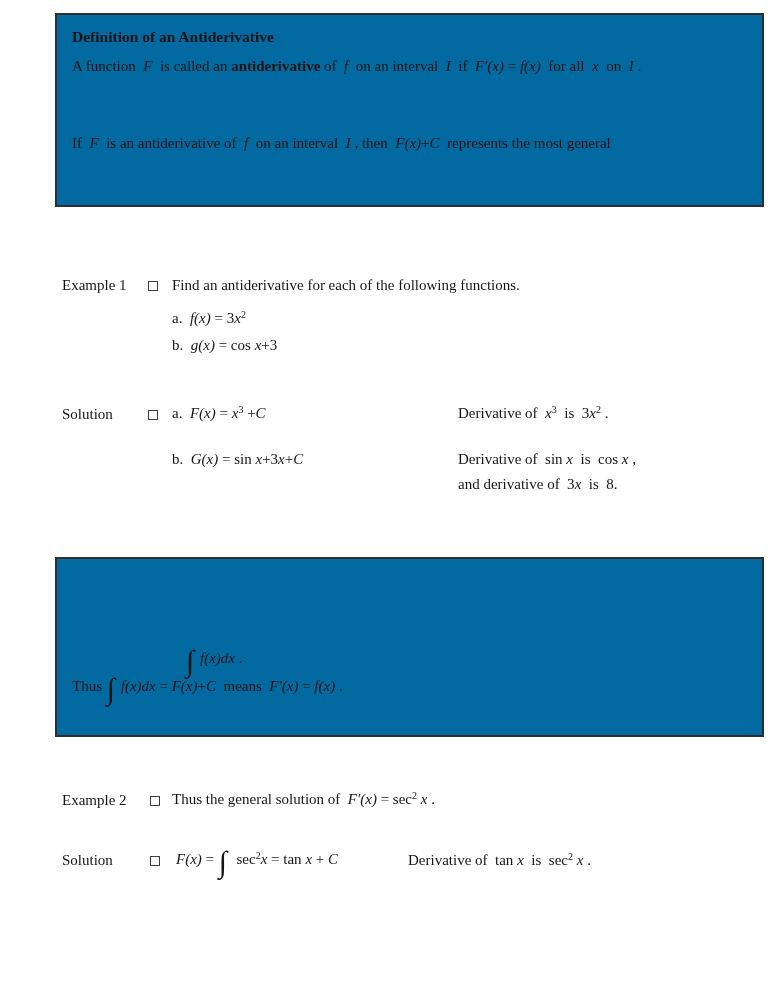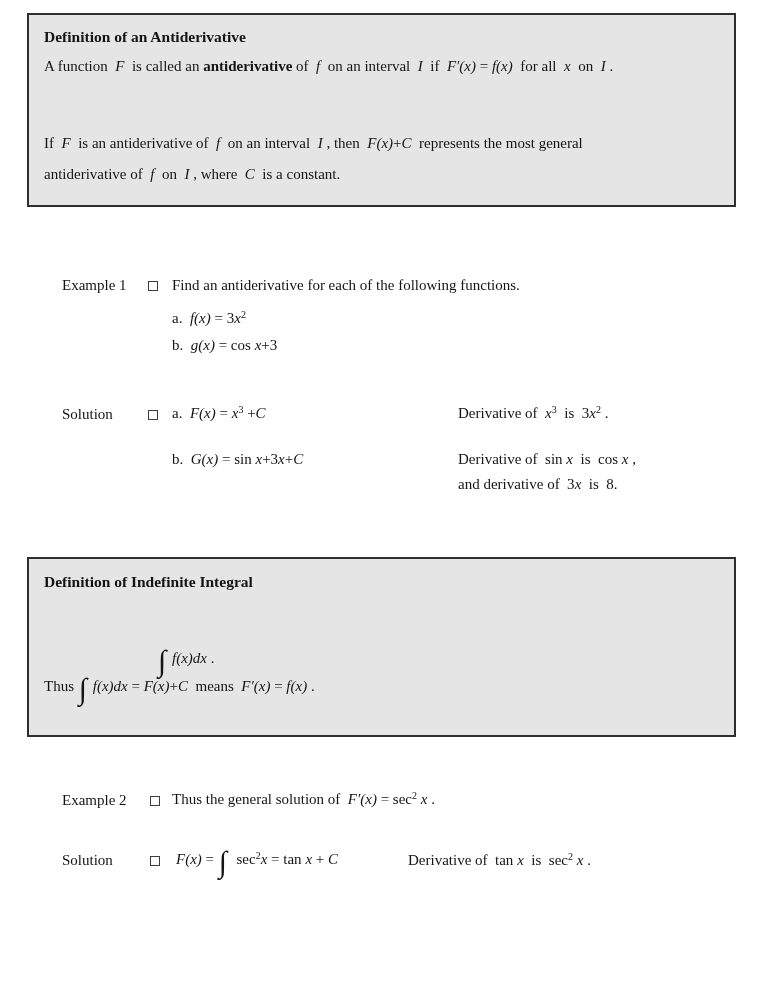--- a/index.html
+++ b/index.html
@@ -3,37 +3,36 @@
 <meta charset="utf-8">
 <style>
   html,body{margin:0;padding:0;}
   body{
     width:768px;height:1004px;position:relative;
     background:#ffffff;color:#141414;
     font-family:"Liberation Serif","DejaVu Serif",serif;
     font-size:15px;
   }
   .abs{position:absolute;white-space:pre;line-height:22px;}
-  .box{position:absolute;border:2px solid #2e2e2e;background:#e5e5e5;}
+  .box{position:absolute;border:2px solid #2e2e2e;background:#0369a1;margin-left:28px;}
   .head{font-weight:700;font-size:15.5px;}
   .sg-r{font-style:normal;}
   .sg-i{font-style:italic;}
   .sg-b{font-weight:700;}
   .sg-sup{font-size:10px;vertical-align:5.5px;line-height:0;}
   .sg-int{font-size:30px;vertical-align:-8px;line-height:0;padding:0 2px 0 1px;}
   .sq{position:absolute;width:8px;height:8px;border:1.2px solid #3c3c3c;background:transparent;}
 </style>
 </head>
 <body>
 
 <div class="box" style="left:27px;top:13px;width:705px;height:190px;">
   <div class="abs head" style="left:15px;top:11px;">Definition of an Antiderivative</div>
   <div class="abs" style="left:15px;top:40px;"><span class="sg-r">A function  </span><span class="sg-i">F</span><span class="sg-r">  is called an </span><span class="sg-b">antiderivative</span><span class="sg-r"> of  </span><span class="sg-i">f</span><span class="sg-r">  on an interval  </span><span class="sg-i">I</span><span class="sg-r">  if  </span><span class="sg-i">F′(x)</span><span class="sg-r"> = </span><span class="sg-i">f(x)</span><span class="sg-r">  for all  </span><span class="sg-i">x</span><span class="sg-r">  on  </span><span class="sg-i">I</span><span class="sg-r"> .</span></div>
   <div class="abs" style="left:15px;top:117px;"><span class="sg-r">If  </span><span class="sg-i">F</span><span class="sg-r">  is an antiderivative of  </span><span class="sg-i">f</span><span class="sg-r">  on an interval  </span><span class="sg-i">I</span><span class="sg-r"> , then  </span><span class="sg-i">F(x)</span><span class="sg-r">+</span><span class="sg-i">C</span><span class="sg-r">  represents the most general</span></div>
-  <div class="abs" style="left:15px;top:148px;"><span class="sg-r">antiderivative of  </span><span class="sg-i">f</span><span class="sg-r">  on  </span><span class="sg-i">I</span><span class="sg-r"> , where  </span><span class="sg-i">C</span><span class="sg-r">  is a constant.</span></div>
 </div>
 
 <div>
   <div class="abs" style="left:62px;top:274px;">Example 1</div>
   <div class="sq" style="left:148px;top:281px;"></div>
   <div class="abs" style="left:172px;top:274px;">Find an antiderivative for each of the following functions.</div>
   <div class="abs" style="left:172px;top:307px;"><span class="sg-r">a.  </span><span class="sg-i">f(x)</span><span class="sg-r"> = 3</span><span class="sg-i">x</span><span class="sg-sup">2</span></div>
   <div class="abs" style="left:172px;top:334px;"><span class="sg-r">b.  </span><span class="sg-i">g(x)</span><span class="sg-r"> = cos </span><span class="sg-i">x</span><span class="sg-r">+3</span></div>
 </div>
 
@@ -41,21 +40,20 @@
   <div class="abs" style="left:62px;top:403px;">Solution</div>
   <div class="sq" style="left:148px;top:410px;"></div>
   <div class="abs" style="left:172px;top:402px;"><span class="sg-r">a.  </span><span class="sg-i">F(x)</span><span class="sg-r"> = </span><span class="sg-i">x</span><span class="sg-sup">3</span><span class="sg-r"> +</span><span class="sg-i">C</span></div>
   <div class="abs" style="left:458px;top:402px;"><span class="sg-r">Derivative of  </span><span class="sg-i">x</span><span class="sg-sup">3</span><span class="sg-r">  is  3</span><span class="sg-i">x</span><span class="sg-sup">2</span><span class="sg-r"> .</span></div>
   <div class="abs" style="left:172px;top:448px;"><span class="sg-r">b.  </span><span class="sg-i">G(x)</span><span class="sg-r"> = sin </span><span class="sg-i">x</span><span class="sg-r">+3</span><span class="sg-i">x</span><span class="sg-r">+</span><span class="sg-i">C</span></div>
   <div class="abs" style="left:458px;top:448px;"><span class="sg-r">Derivative of  sin </span><span class="sg-i">x</span><span class="sg-r">  is  cos </span><span class="sg-i">x</span><span class="sg-r"> ,</span></div>
   <div class="abs" style="left:458px;top:473px;"><span class="sg-r">and derivative of  3</span><span class="sg-i">x</span><span class="sg-r">  is  8.</span></div>
 </div>
 
 <div class="box" style="left:27px;top:557px;width:705px;height:176px;">
-  <div class="abs head" style="left:15px;top:12px;">Definition of Indefinite Integral</div>
   <div class="abs" style="left:128px;top:88px;"><span class="sg-int">∫</span><span class="sg-i"> f(x)dx</span><span class="sg-r"> .</span></div>
   <div class="abs" style="left:15px;top:116px;"><span class="sg-r">Thus </span><span class="sg-int">∫</span><span class="sg-i"> f(x)dx</span><span class="sg-r"> = </span><span class="sg-i">F(x)</span><span class="sg-r">+</span><span class="sg-i">C</span><span class="sg-r">  means  </span><span class="sg-i">F′(x)</span><span class="sg-r"> = </span><span class="sg-i">f(x)</span><span class="sg-r"> .</span></div>
 </div>
 
 <div>
   <div class="abs" style="left:62px;top:789px;">Example 2</div>
   <div class="sq" style="left:150px;top:796px;"></div>
   <div class="abs" style="left:172px;top:788px;"><span class="sg-r">Thus the general solution of  </span><span class="sg-i">F′(x)</span><span class="sg-r"> = sec</span><span class="sg-sup">2</span><span class="sg-i"> x</span><span class="sg-r"> .</span></div>
 </div>
 

